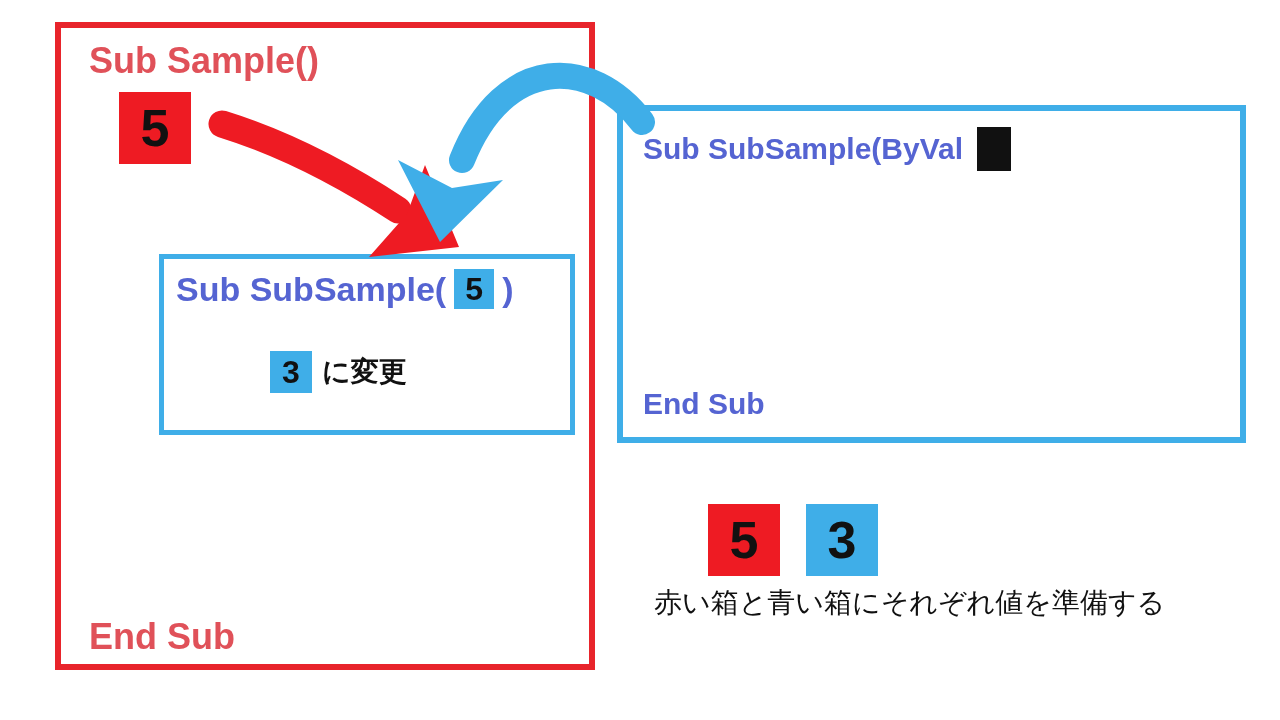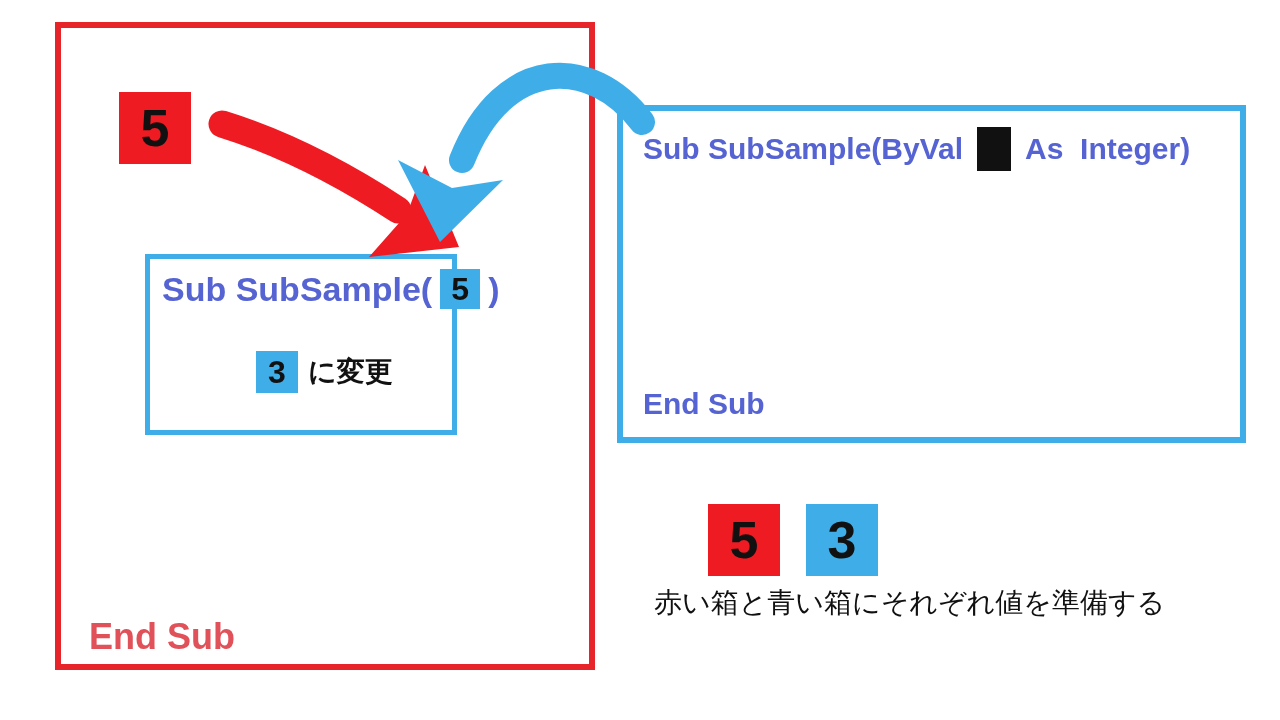--- a/index.html
+++ b/index.html
@@ -43,21 +43,21 @@
   }
   .red-sq  { background: var(--red); }
   .blue-sq { background: var(--sky-blue); }
   .sq-big   { width: 72px; height: 72px; font-size: 52px; }
   .sq-small { width: 40px; height: 40px; font-size: 32px; }
 
   .big-red-square { left: 58px; top: 64px; }
 
   
   .inner-box {
-    left: 84px; top: 226px; width: 312px; height: 181px;
+    left: 98px; top: 226px; width: 416px; height: 181px;
     border: 5px solid var(--sky-blue);
   }
   .call-line {
     left: 12px; top: 10px;
     display: flex; align-items: center; gap: 8px;
     font-size: 34px; font-weight: 700; color: var(--indigo);
     white-space: pre;
   }
   .call-line .paren { color: var(--indigo); }
   .change-line {
@@ -111,20 +111,21 @@
   .red-arrow-fill    { fill: var(--red); }
   .blue-arrow-stroke { stroke: var(--sky-blue); fill: none; stroke-linecap: round; }
   .blue-arrow-fill   { fill: var(--sky-blue); }
 </style>
 </head>
 <body>
 
 <div class="canvas">
 
   <div class="box red-box">
+    <div class="abs caller-title">Sub Sample()</div>
 
     <div class="abs sq red-sq sq-big big-red-square">
       <span>5</span>
     </div>
 
     <div class="box inner-box">
       <div class="abs call-line">
         <span>Sub SubSample(</span>
         <span class="sq blue-sq sq-small">
           <span>5</span>
@@ -139,21 +140,20 @@
       </div>
     </div>
 
     <div class="abs caller-end">End Sub</div>
   </div>
 
   <div class="box blue-box">
     <div class="abs callee-title">
       <span>Sub SubSample(ByVal</span>
       <span class="black-square"></span>
-      <span>As  Integer)</span>
     </div>
     <div class="abs callee-end">End Sub</div>
   </div>
 
   <div class="abs legend-squares">
     <div class="sq red-sq sq-big">
       <span>5</span>
     </div>
     <div class="sq blue-sq sq-big">
       <span>3</span>

